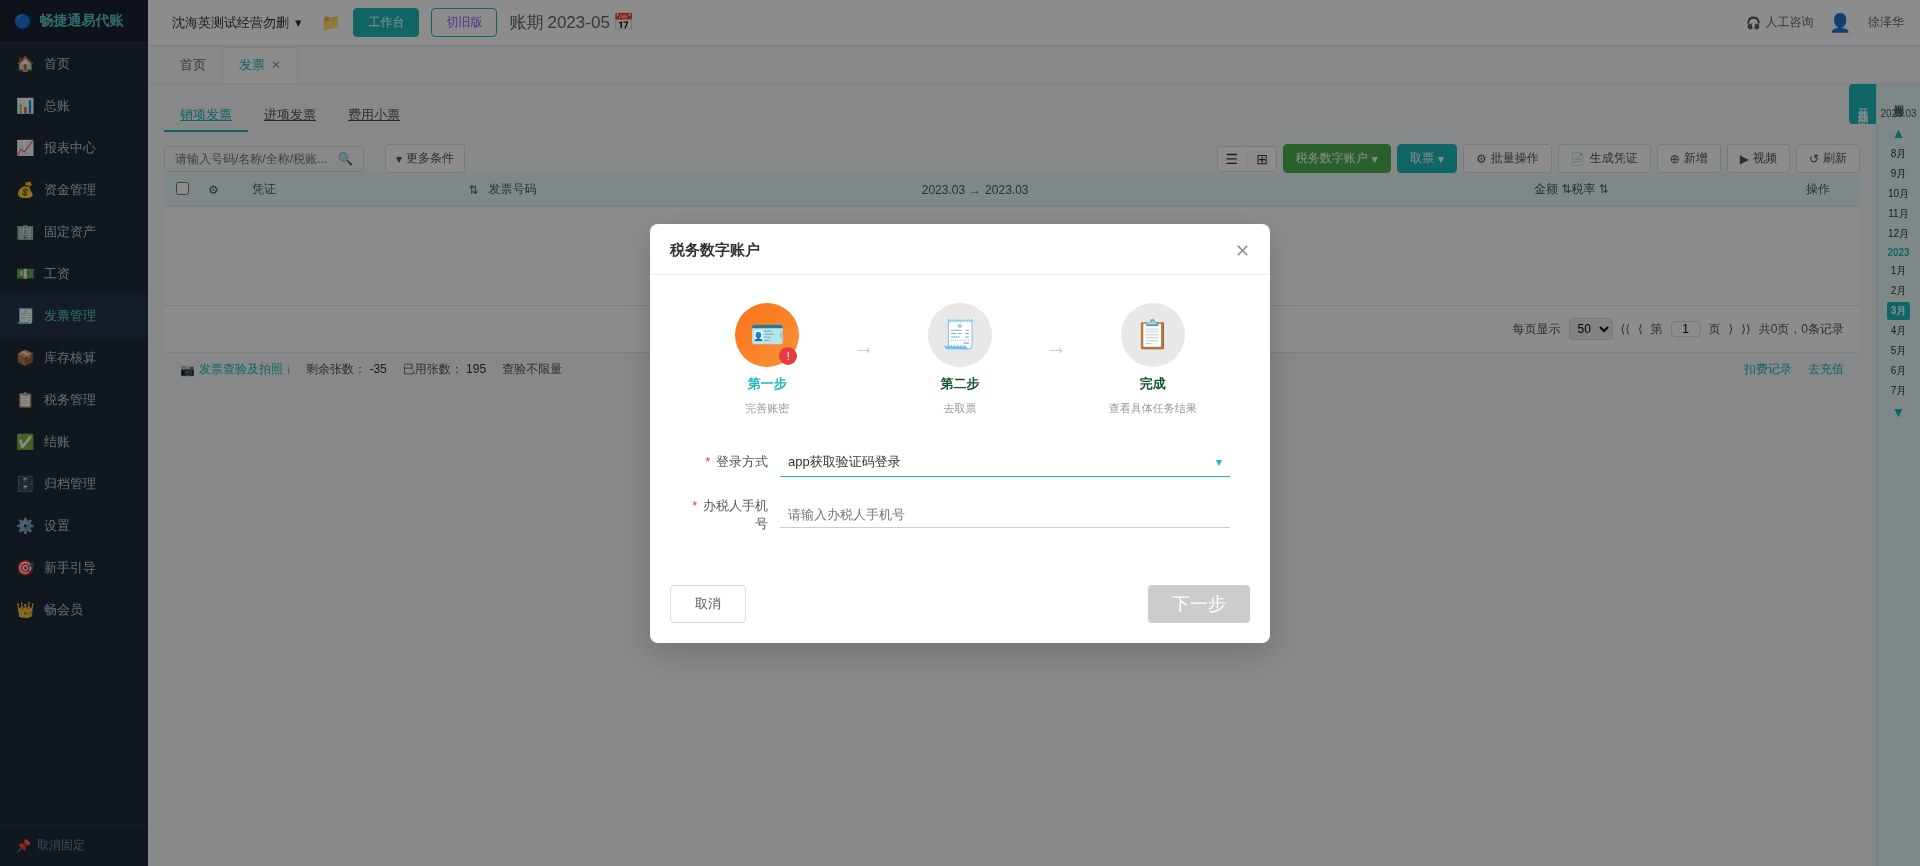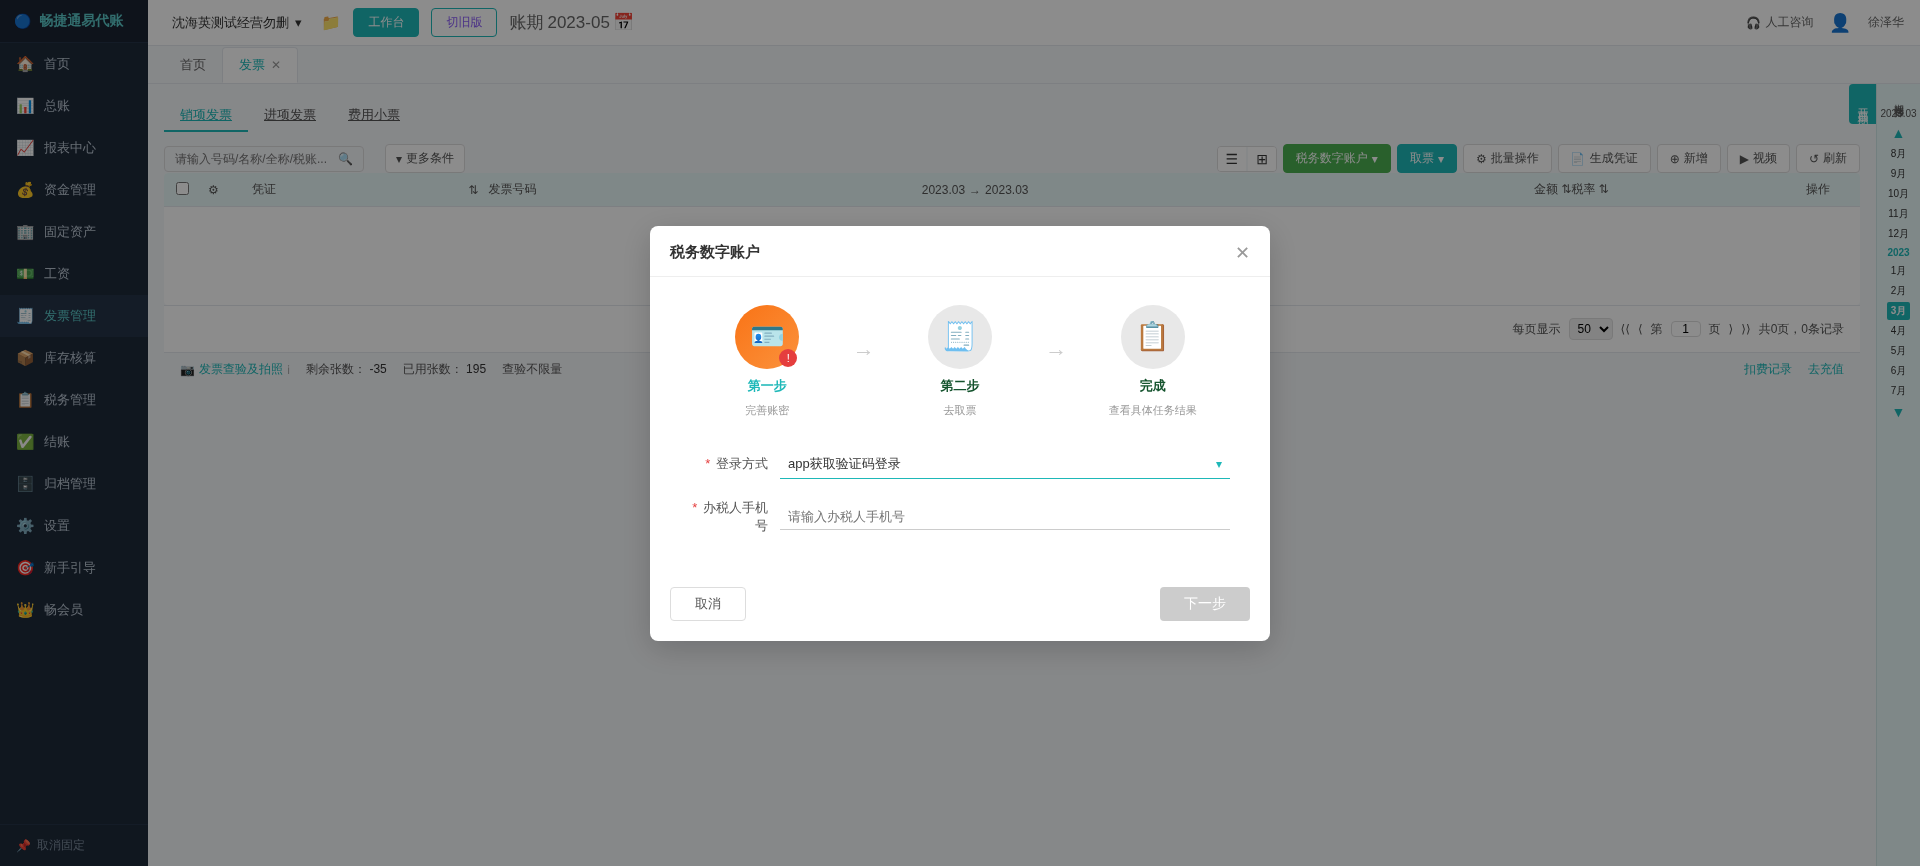--- a/index.html
+++ b/index.html
@@ -104,21 +104,21 @@
     .form-control input { border: none; outline: none; background: transparent; font-size: 13px; flex: 1; }
     .form-control.select { border-bottom: 1px solid #1eb8b8; color: #333; }
     .select-arrow { color: #1eb8b8; font-size: 12px; }
     .pwd-field { flex: 1; border: none; border-bottom: 1px solid #ccc; display: flex; align-items: center; padding: 5px 8px; }
     .pwd-dot { font-size: 8px; color: #333; }
     .pwd-eye { color: #aaa; font-size: 14px; cursor: pointer; }
 
     
     .modal-footer { display: flex; justify-content: space-between; padding: 12px 20px 20px; gap: 12px; }
     .btn-cancel { padding: 7px 24px; border: 1px solid #ddd; border-radius: 4px; background: #fff; color: #555; cursor: pointer; font-size: 13px; }
-    .btn-next { padding: 7px 24px; border-radius: 4px; background: #ccc; color: #fff; border: none; cursor: not-allowed; font-size: 14px; }
+    .btn-next { padding: 7px 24px; border-radius: 4px; background: #ccc; color: #fff; border: none; cursor: not-allowed; font-size: 18px; }
 
     
     .open-account-btn { position: absolute; right: 0; top: 60px; writing-mode: vertical-rl; background: #1eb8b8; color: #fff; padding: 12px 6px; font-size: 12px; border-radius: 4px 0 0 4px; cursor: pointer; letter-spacing: 2px; }
   </style>
 </head>
 <body>
 
 <div class="app-container">
 
   <div class="sidebar">

